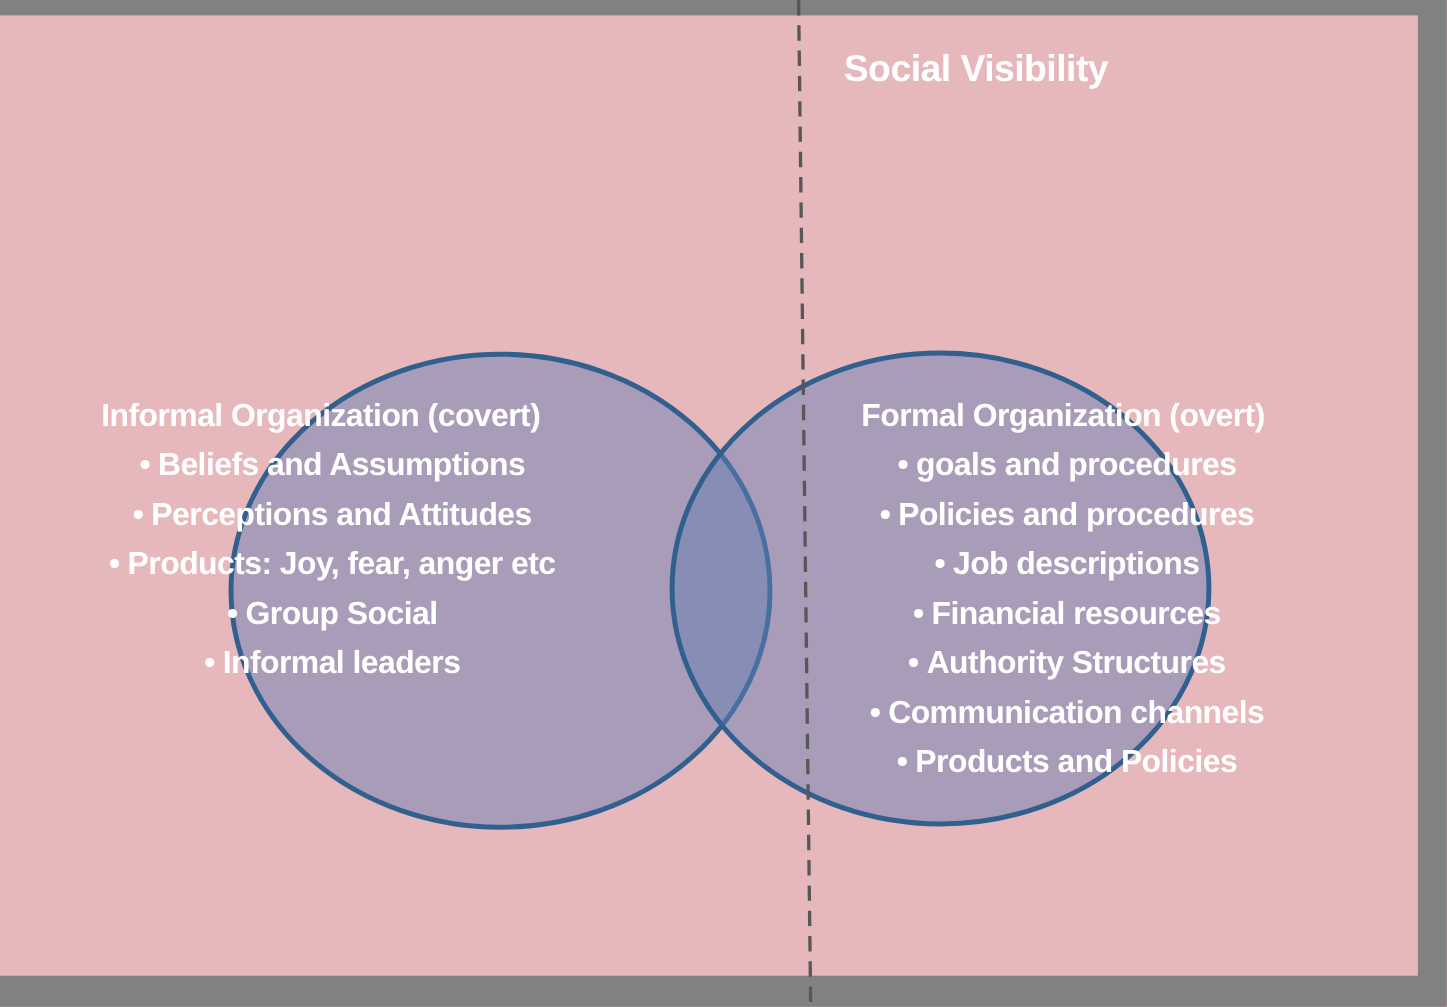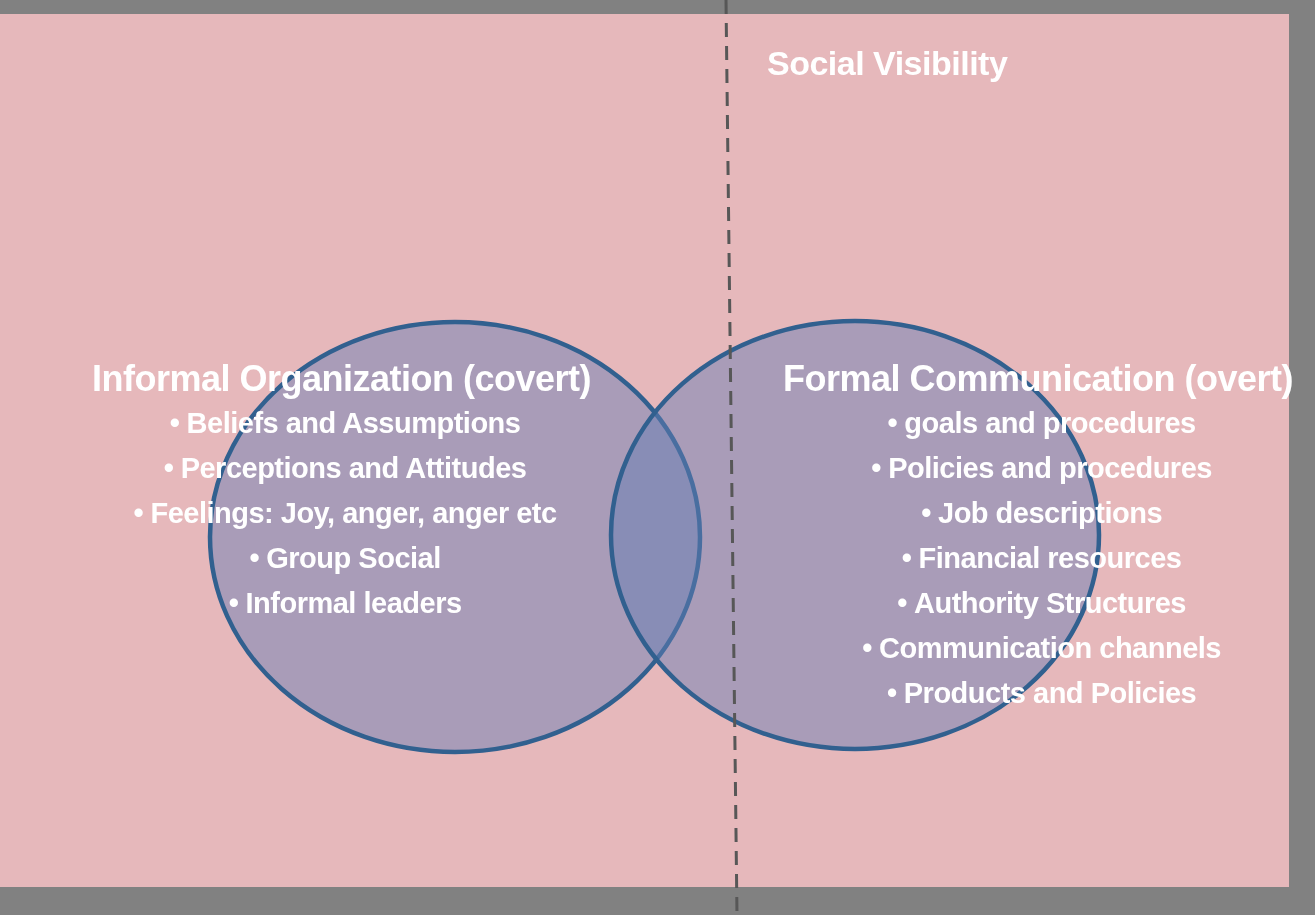--- a/index.html
+++ b/index.html
@@ -39,21 +39,21 @@
   .text-block {
     position: absolute;
     font-size: 29px;
     font-weight: 700;
     line-height: 45px;
     letter-spacing: -0.5px;
     white-space: nowrap;
   }
   .text-block.left  { left: 92px;  top: 356px; }
   .text-block.right { left: 783px; top: 356px; }
-  .text-block .heading { font-size: 36px; }
+  .text-block .heading { font-size: 29px; }
   .bullet-list { list-style: none; margin: 0; padding: 0; text-align: center; }
   .bullet-list li::before {
     content: "\2022";
     display: inline-block;
     width: 24px;
   }
 </style>
 </head>
 <body>
 
@@ -67,28 +67,28 @@
     <line x1="726" y1="0" x2="737" y2="915" stroke-width="3" stroke-dasharray="14 9" stroke="#575757"></line>
   </svg>
 
   <div class="slide-title">Social Visibility</div>
 
   <div class="text-block left">
     <div class="heading">Informal Organization (covert)</div>
     <ul class="bullet-list">
         <li>Beliefs and Assumptions</li>
         <li>Perceptions and Attitudes</li>
-        <li>Feelings: Joy, anger, anger etc</li>
+        <li>Products: Joy, fear, anger etc</li>
         <li>Group Social</li>
         <li>Informal leaders</li>
       </ul>
   </div>
 
   <div class="text-block right">
-    <div class="heading">Formal Communication (overt)</div>
+    <div class="heading">Formal Organization (overt)</div>
     <ul class="bullet-list">
         <li>goals and procedures</li>
         <li>Policies and procedures</li>
         <li>Job descriptions</li>
         <li>Financial resources</li>
         <li>Authority Structures</li>
         <li>Communication channels</li>
         <li>Products and Policies</li>
       </ul>
   </div>

